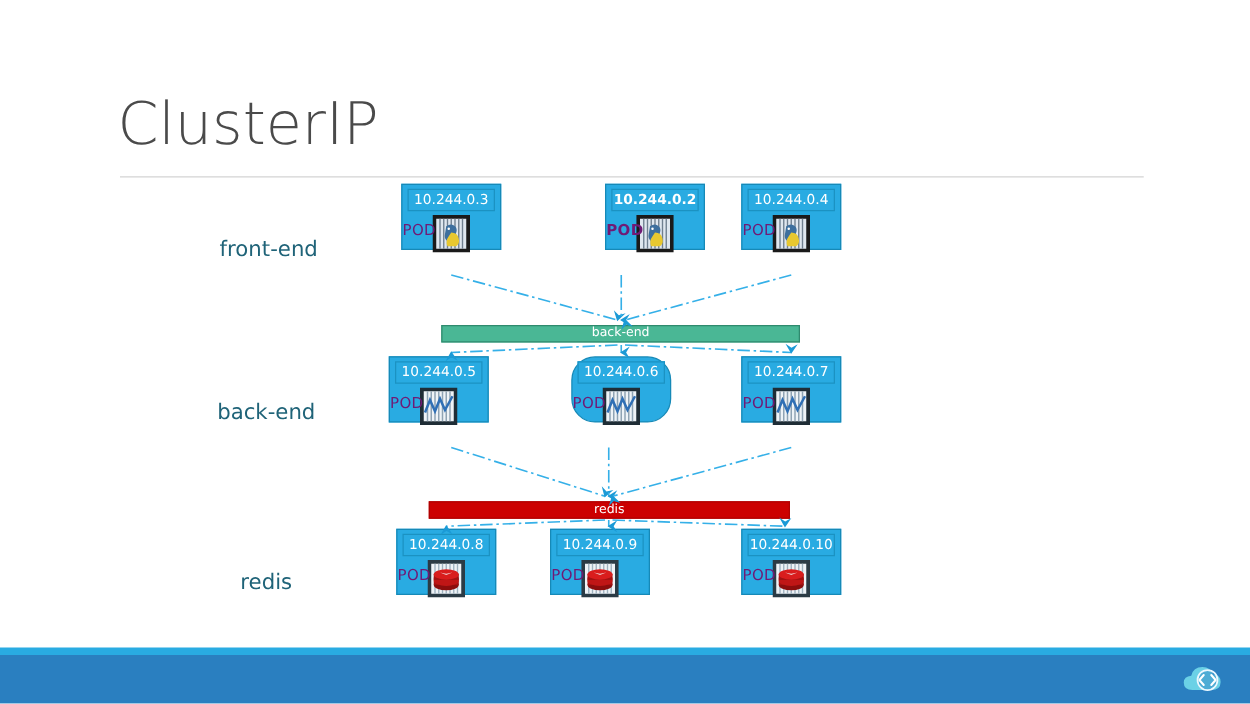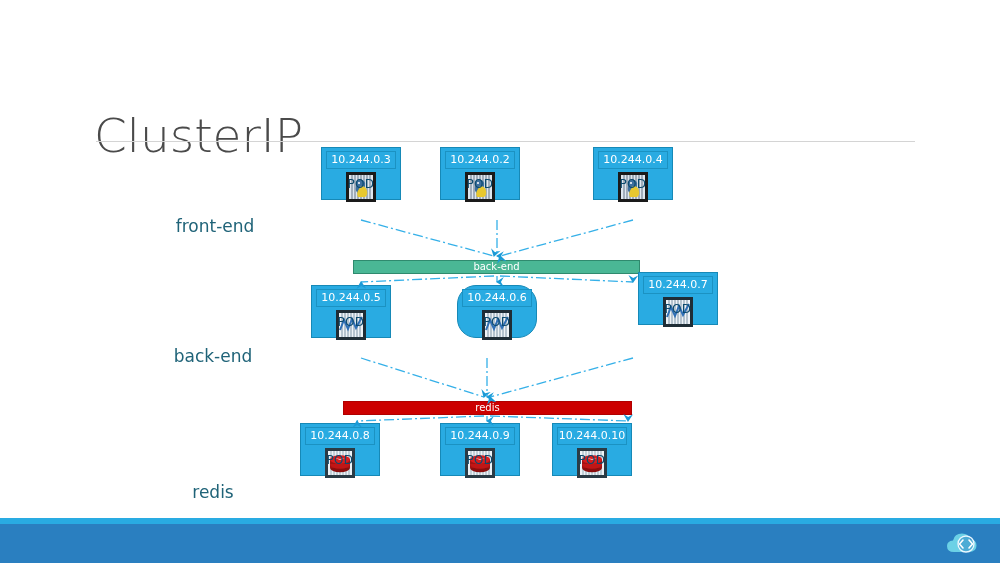--- a/index.html
+++ b/index.html
@@ -21,40 +21,38 @@
     position: absolute;
     left: 94px;
     top: 76px;
     font-size: 47px;
     font-weight: 300;
     color: #4a4a4a;
     letter-spacing: 0px;
     line-height: 1;
     font-family: "DejaVu Sans", sans-serif;
     white-space: nowrap;
-    margin-top: 36px;
   }
   #title-rule {
     position: absolute;
     left: 96px;
     top: 141px;
     width: 819px;
     height: 1px;
     background: #d4d4d4;
   }
 
   
   .row-label {
     position: absolute;
     font-size: 17px;
     color: #1f6378;
     white-space: nowrap;
     font-family: "DejaVu Sans", sans-serif;
     text-align: center;
-    margin-top: 26px;
   }
 
   
   .pod {
     position: absolute;
     width: 80px;
     height: 53px;
     background: #29abe2;
     border: 1px solid #1689b7;
     box-sizing: border-box;
@@ -72,22 +70,21 @@
     line-height: 16px;
     text-align: center;
     background: #29abe2;
     font-family: "DejaVu Sans", sans-serif;
   }
   .pod-label {
     position: absolute;
     left: 0;
     right: 0;
     bottom: 8px;
-    text-align: center;
-    color: #0c4a6e;
+    color: #701a75;
     font-size: 12px;
     font-family: "DejaVu Sans", sans-serif;
     letter-spacing: 0.3px;
   }
   .pod-icon {
     position: absolute;
     left: 50%;
     top: 24px;
     transform: translateX(-50%);
     width: 30px;
@@ -185,21 +182,21 @@
           <line x1="24" y1="3" x2="24" y2="27"></line>
         </g>
         <path d="M11 9 q4 -3 7 0 q2 2 1 5 l-1 2 q3 2 3 5 l-9 0 q-3 -2 -2 -6 z" fill="#3d6f9e"></path>
         <path d="M15 14 q5 0 6 5 q1 4 -2 6 l-7 0 q-2 -4 1 -8 z" fill="#e8c830"></path>
         <circle cx="13" cy="11" r="1" fill="#ffffff"></circle>
       </svg>
     </div>
     <div class="pod-label">POD</div>
   </div>
 
-  <div class="pod" style="left:440px; top:147px;">
+  <div class="pod" style="left:484px; top:147px;font-weight:bold;">
     <div class="pod-ip">10.244.0.2</div>
     <div class="pod-icon">
       <svg viewBox="0 0 30 30" width="30" height="30">
         <rect x="0" y="0" width="30" height="30" fill="#1a1a1a"></rect>
         <rect x="3" y="3" width="24" height="24" fill="#dfe7ef"></rect>
         <g stroke="#6f7f8f" stroke-width="1.1">
           <line x1="6" y1="3" x2="6" y2="27"></line>
             <line x1="9" y1="3" x2="9" y2="27"></line>
           <line x1="12" y1="3" x2="12" y2="27"></line>
             <line x1="15" y1="3" x2="15" y2="27"></line>
@@ -277,21 +274,21 @@
           <line x1="18" y1="3" x2="18" y2="27"></line>
             <line x1="21" y1="3" x2="21" y2="27"></line>
           <line x1="24" y1="3" x2="24" y2="27"></line>
         </g>
         <polyline points="4,20 8,10 12,19 16,9 20,18 26,7" fill="none" stroke="#2f6fb5" stroke-width="2"></polyline>
       </svg>
     </div>
     <div class="pod-label">POD</div>
   </div>
 
-  <div class="pod" style="left:593px; top:272px;margin-left:45px;">
+  <div class="pod" style="left:593px; top:285px;">
     <div class="pod-ip">10.244.0.7</div>
     <div class="pod-icon">
       <svg viewBox="0 0 30 30" width="30" height="30">
         <rect x="0" y="0" width="30" height="30" fill="#1f2d36"></rect>
         <rect x="3" y="3" width="24" height="24" fill="#eef3f7"></rect>
         <g stroke="#8fa3b3" stroke-width="1.2">
           <line x1="6" y1="3" x2="6" y2="27"></line>
             <line x1="9" y1="3" x2="9" y2="27"></line>
           <line x1="12" y1="3" x2="12" y2="27"></line>
             <line x1="15" y1="3" x2="15" y2="27"></line>
@@ -302,21 +299,21 @@
         <polyline points="4,20 8,10 12,19 16,9 20,18 26,7" fill="none" stroke="#2f6fb5" stroke-width="2"></polyline>
       </svg>
     </div>
     <div class="pod-label">POD</div>
   </div>
 
   <div class="svc-bar red" style="left:343px; top:401px; width:289px;">
     <div class="svc-name">redis</div>
   </div>
 
-  <div class="pod" style="left:300px; top:423px;padding-left:24px;">
+  <div class="pod" style="left:317px; top:423px;padding-left:24px;">
     <div class="pod-ip">10.244.0.8</div>
     <div class="pod-icon">
       <svg viewBox="0 0 30 30" width="30" height="30">
         <rect x="0" y="0" width="30" height="30" fill="#2b3b45"></rect>
         <rect x="3" y="3" width="24" height="24" fill="#eef3f7"></rect>
         <g stroke="#9fb2bf" stroke-width="1.1">
           <line x1="6" y1="3" x2="6" y2="27"></line>
             <line x1="9" y1="3" x2="9" y2="27"></line>
           <line x1="12" y1="3" x2="12" y2="27"></line>
             <line x1="15" y1="3" x2="15" y2="27"></line>
@@ -358,21 +355,21 @@
           <ellipse cx="15" cy="16.5" rx="10" ry="4.2" fill="#c01616"></ellipse>
           <rect x="5" y="11" width="20" height="5" fill="#a31212"></rect>
           <ellipse cx="15" cy="11.5" rx="10" ry="4.2" fill="#d91d1d"></ellipse>
           <path d="M10 10 l5 1 l5 -1 l-5 2 z" fill="#f0f0f0" opacity="0.85"></path>
         </g>
       </svg>
     </div>
     <div class="pod-label">POD</div>
   </div>
 
-  <div class="pod" style="left:552px; top:423px;">
+  <div class="pod" style="left:593px; top:423px;">
     <div class="pod-ip">10.244.0.10</div>
     <div class="pod-icon">
       <svg viewBox="0 0 30 30" width="30" height="30">
         <rect x="0" y="0" width="30" height="30" fill="#2b3b45"></rect>
         <rect x="3" y="3" width="24" height="24" fill="#eef3f7"></rect>
         <g stroke="#9fb2bf" stroke-width="1.1">
           <line x1="6" y1="3" x2="6" y2="27"></line>
             <line x1="9" y1="3" x2="9" y2="27"></line>
           <line x1="12" y1="3" x2="12" y2="27"></line>
             <line x1="15" y1="3" x2="15" y2="27"></line>

